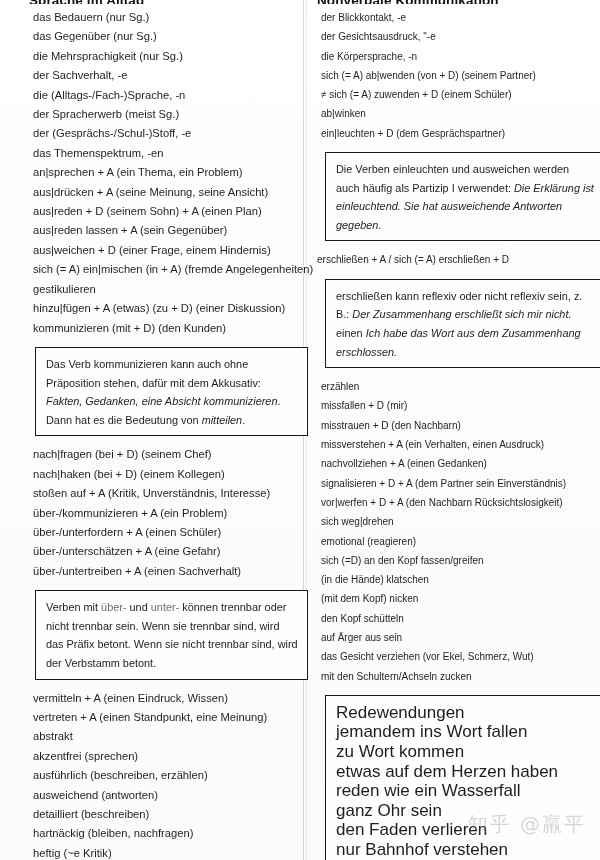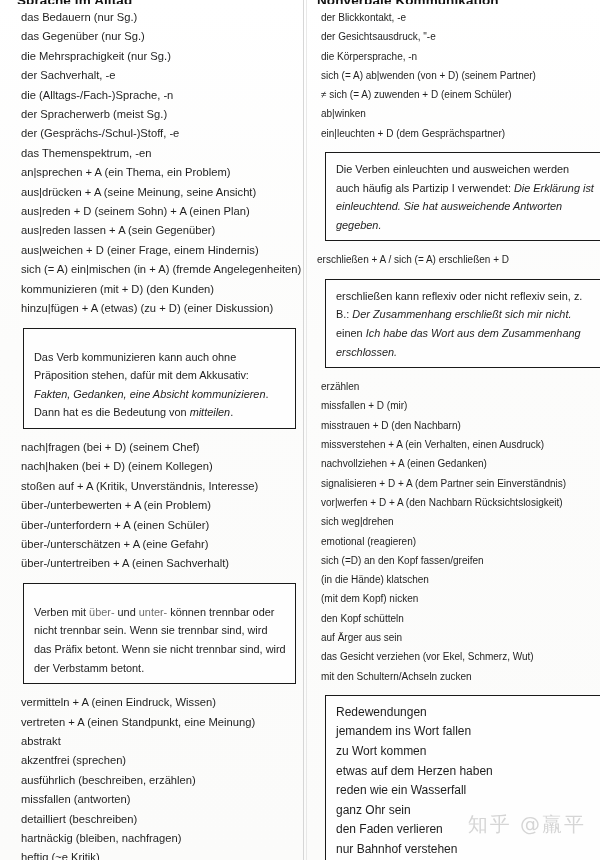--- a/index.html
+++ b/index.html
@@ -24,21 +24,21 @@
     inset: 0;
     background: linear-gradient(180deg, #ffffff 0%, #fcfcfb 40%, #fbfbfa 100%);
     pointer-events: none;
   }
   .col {
     position: absolute;
     top: 0;
     height: 860px;
     box-sizing: border-box;
   }
-  .col-left  { left: 5px;   width: 303px; padding: 0 10px 0 12px; }
+  .col-left  { left: 17px;   width: 303px; padding: 0 10px 0 12px; }
   .col-right { left: 303px; width: 312px; padding: 0 8px 0 14px; }
 
   
   .divider {
     position: absolute;
     left: 303px;
     top: 0;
     width: 1px;
     height: 860px;
     background: #c9c9c9;
@@ -66,33 +66,33 @@
     font-size: 11.2px;
     line-height: 19.4px;
     white-space: nowrap;
     color: #1f1f1f;
   }
   .col-right .entry { font-size: 10px; line-height: 19.3px; }
 
   .note {
     border: 1.4px solid #1a1a1a;
     box-sizing: border-box;
-    padding: 19px 9px 6px 10px;
+    padding: 7px 9px 6px 10px;
     margin: 9px 2px 9px 6px;
     font-size: 10.9px;
     line-height: 18.6px;
     background: #fefefe;
   }
   .col-right .note { margin: 9px 4px 9px 8px; padding: 7px 8px 6px 10px; }
   .note i { font-style: italic; }
   .note .faint { color: #6f6f6f; }
 
   .idiom-list { margin: 0; padding: 0; list-style: none; }
   .idiom-list li {
-    font-size: 12px;
+    font-size: 17px;
     line-height: 19.6px;
     white-space: nowrap;
   }
 
   .watermark {
     position: absolute;
     right: 14px;
     bottom: 22px;
     font-size: 20px;
     letter-spacing: 2px;
@@ -122,49 +122,50 @@
       <li class="entry">die (Alltags-/Fach-)Sprache, -n</li>
       <li class="entry">der Spracherwerb (meist Sg.)</li>
       <li class="entry">der (Gesprächs-/Schul-)Stoff, -e</li>
       <li class="entry">das Themenspektrum, -en</li>
       <li class="entry">an|sprechen + A (ein Thema, ein Problem)</li>
       <li class="entry">aus|drücken + A (seine Meinung, seine Ansicht)</li>
       <li class="entry">aus|reden + D (seinem Sohn) + A (einen Plan)</li>
       <li class="entry">aus|reden lassen + A (sein Gegenüber)</li>
       <li class="entry">aus|weichen + D (einer Frage, einem Hindernis)</li>
       <li class="entry">sich (= A) ein|mischen (in + A) (fremde Angelegenheiten)</li>
+      <li class="entry">gestikulieren</li>
+      <li class="entry">hinzu|fügen + A (etwas) (zu + D) (einer Diskussion)</li>
       <li class="entry">kommunizieren (mit + D) (den Kunden)</li>
-      <li class="entry">hinzu|fügen + A (etwas) (zu + D) (einer Diskussion)</li>
     </ul>
 
     <div class="note">
       <span>Das Verb kommunizieren kann auch ohne Präposition stehen, dafür mit dem Akkusativ: </span><i>Fakten, Gedanken, eine Absicht kommunizieren</i><span>. Dann hat es die Bedeutung von </span><i>mitteilen</i><span>.</span>
     </div>
 
     <ul class="entries">
       <li class="entry">nach|fragen (bei + D) (seinem Chef)</li>
       <li class="entry">nach|haken (bei + D) (einem Kollegen)</li>
       <li class="entry">stoßen auf + A (Kritik, Unverständnis, Interesse)</li>
-      <li class="entry">über-/unterbewerten + A (ein Problem)</li>
+      <li class="entry">über-/kommunizieren + A (ein Problem)</li>
       <li class="entry">über-/unterfordern + A (einen Schüler)</li>
       <li class="entry">über-/unterschätzen + A (eine Gefahr)</li>
       <li class="entry">über-/untertreiben + A (einen Sachverhalt)</li>
     </ul>
 
     <div class="note">
       <span>Verben mit </span><span class="faint">über-</span><span> und </span><span class="faint">unter-</span><span> können trennbar oder nicht trennbar sein. Wenn sie trennbar sind, wird das Präfix betont. Wenn sie nicht trennbar sind, wird der Verbstamm betont.</span>
     </div>
 
     <ul class="entries">
       <li class="entry">vermitteln + A (einen Eindruck, Wissen)</li>
       <li class="entry">vertreten + A (einen Standpunkt, eine Meinung)</li>
       <li class="entry">abstrakt</li>
       <li class="entry">akzentfrei (sprechen)</li>
       <li class="entry">ausführlich (beschreiben, erzählen)</li>
-      <li class="entry">missfallen (antworten)</li>
+      <li class="entry">ausweichend (antworten)</li>
       <li class="entry">detailliert (beschreiben)</li>
       <li class="entry">hartnäckig (bleiben, nachfragen)</li>
       <li class="entry">heftig (~e Kritik)</li>
 
     </ul>
 
   </div>
 
   <div class="col col-right">
 

